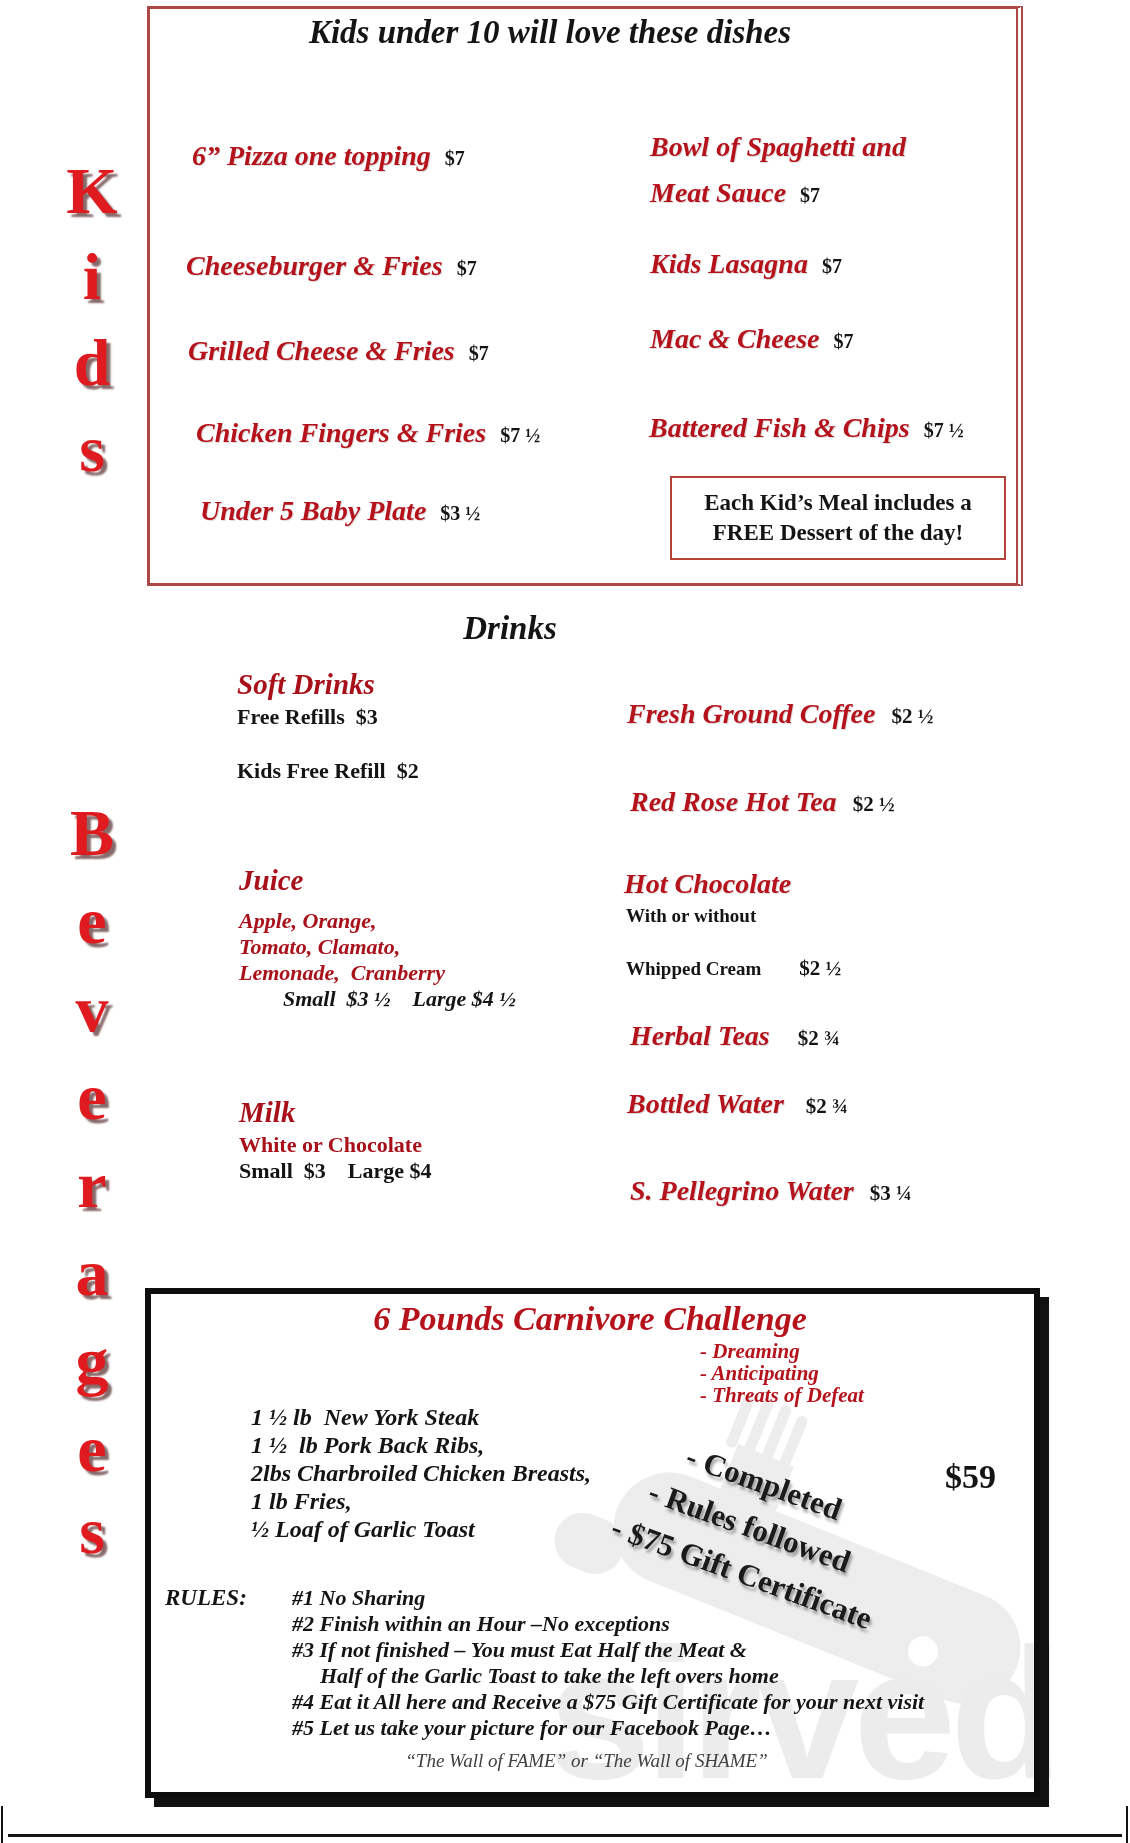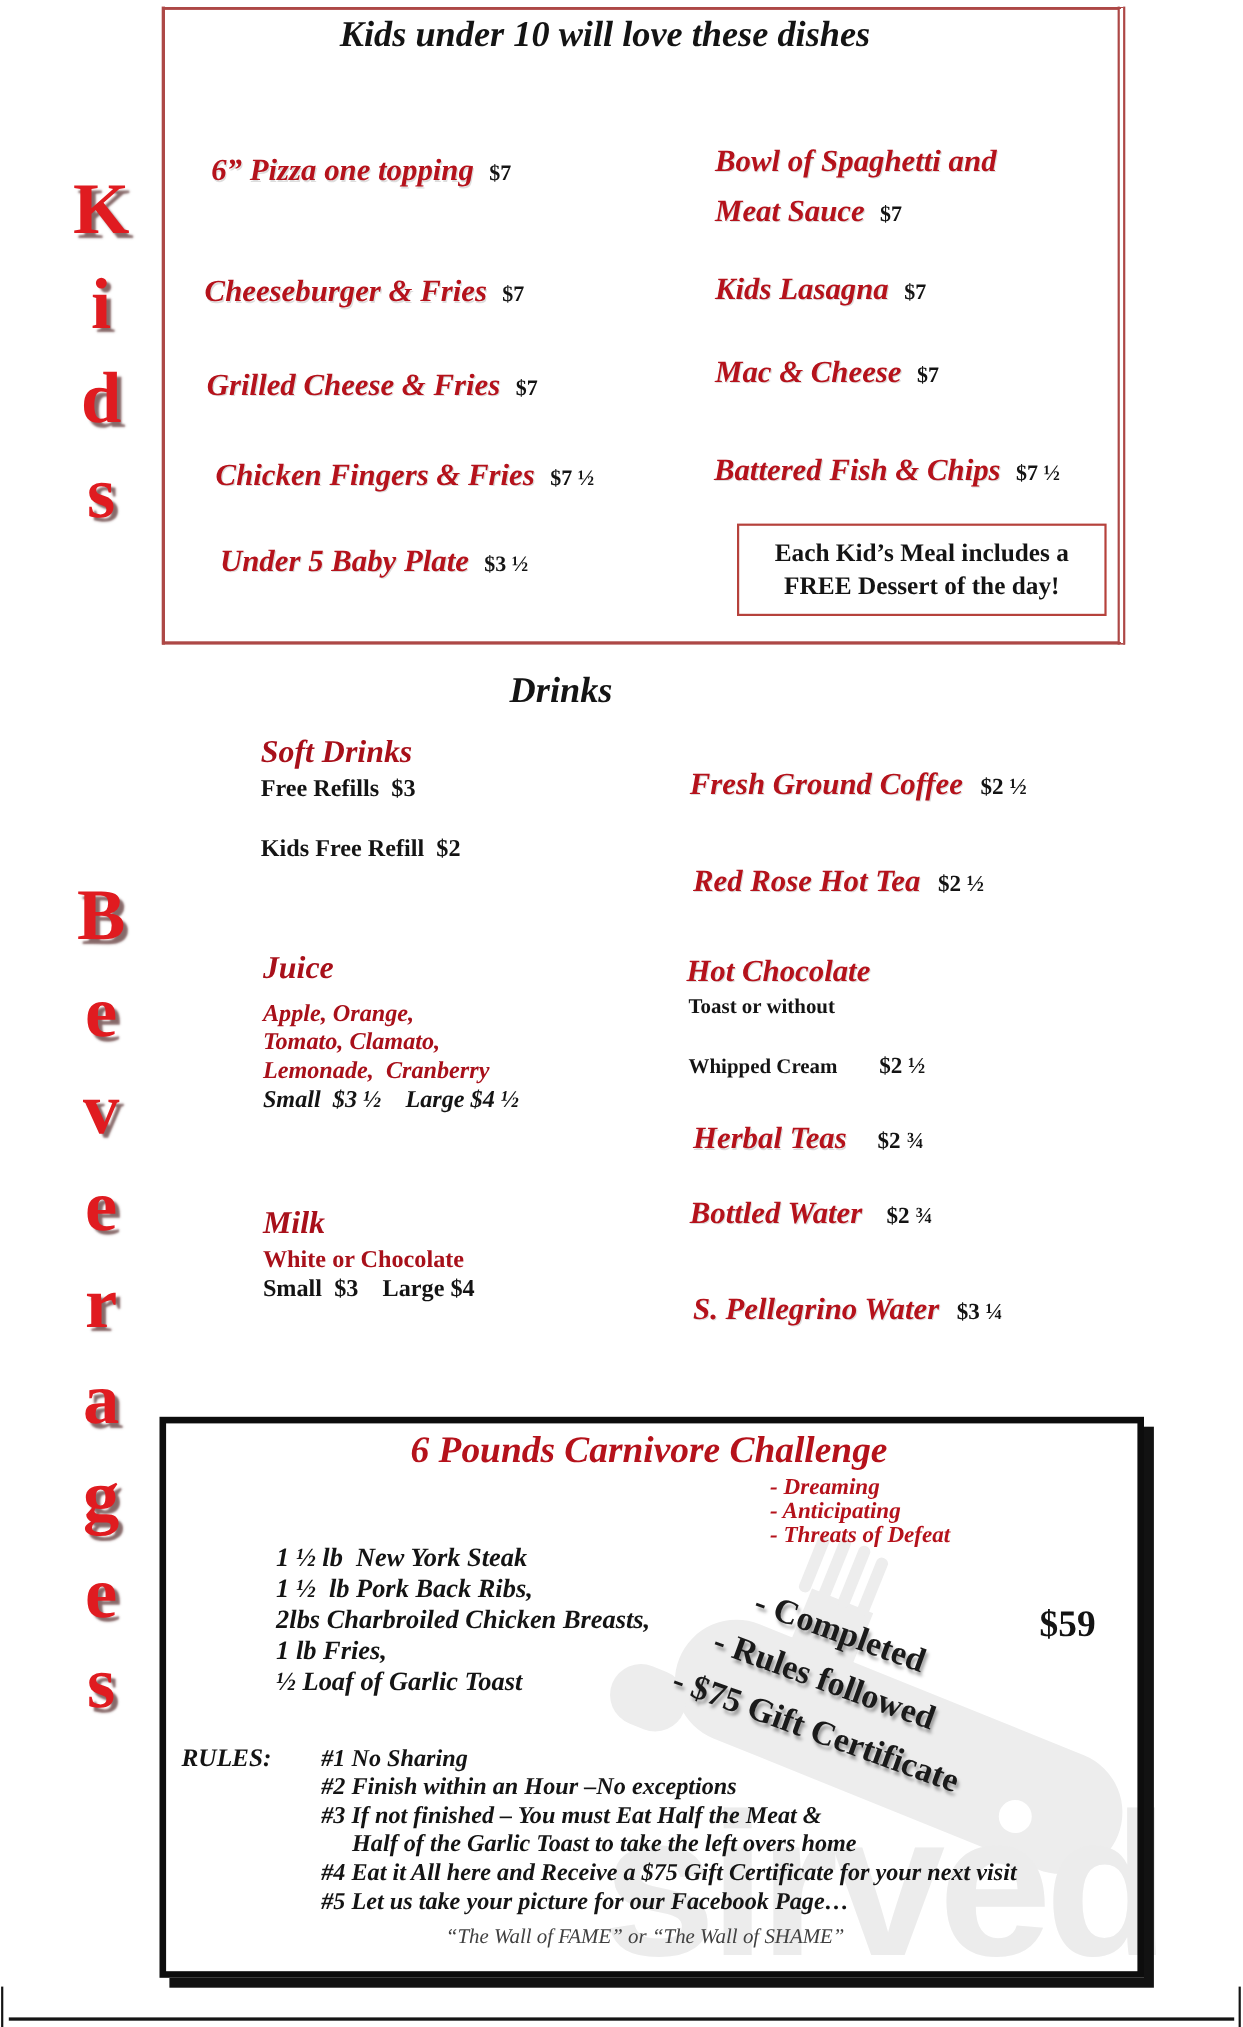--- a/index.html
+++ b/index.html
@@ -5,21 +5,21 @@
   html,body{margin:0;padding:0;background:#fff;}
   #page{position:relative;width:1130px;height:1843px;background:#ffffff;overflow:hidden;
         font-family:"Liberation Serif","DejaVu Serif",serif;}
   .abs{position:absolute;}
   
   .red-item{font-style:italic;font-weight:bold;color:#b5121b;font-size:28px;white-space:pre;
             text-shadow:1px 1px 0 rgba(120,120,120,.25);}
   .red-head{font-style:italic;font-weight:bold;color:#a8101a;font-size:29px;white-space:pre;}
   .red-sub{font-weight:bold;color:#a8101a;font-size:22px;white-space:pre;}
   .blk-sub{font-weight:bold;color:#141414;font-size:22px;white-space:pre;}
-  .blk-sub-i{font-weight:bold;font-style:italic;color:#141414;font-size:22px;white-space:pre;}
+  .blk-sub-i{font-weight:bold;font-style:italic;color:#141414;font-size:22px;white-space:pre;margin-left:44px;}
   .price{font-weight:bold;color:#141414;font-size:20px;margin-left:14px;white-space:pre;}
   .price-lg{font-weight:bold;color:#141414;font-size:21px;margin-left:16px;white-space:pre;}
   .section-head{font-style:italic;font-weight:bold;color:#141414;font-size:33px;}
   .vert-letter{font-weight:bold;color:#e01b20;font-size:66px;line-height:1;width:70px;text-align:center;
                text-shadow:4px 4px 2px rgba(70,25,25,.65);}
   
   .kids-box{border:3px solid #ad4846;border-right:7px double #ad4846;}
   .note-box{border:2px solid #b6423c;text-align:center;}
   .note-line{font-weight:bold;color:#141414;font-size:23px;line-height:30px;}
   
@@ -125,21 +125,21 @@
   <div class="abs z1 red-sub" style="left:239px;top:1132px;">White or Chocolate</div>
   <div class="abs z1 blk-sub" style="left:239px;top:1158px;">Small  $3    Large $4</div>
 
   <div class="abs z1" style="left:627px;top:698px;">
     <span class="red-item">Fresh Ground Coffee</span><span class="price-lg">$2 ½</span>
   </div>
   <div class="abs z1" style="left:630px;top:786px;">
     <span class="red-item">Red Rose Hot Tea</span><span class="price-lg">$2 ½</span>
   </div>
   <div class="abs z1 red-item" style="left:624px;top:868px;">Hot Chocolate</div>
-  <div class="abs z1 blk-sub" style="left:626px;top:905px;font-size:19px;">Toast or without</div>
+  <div class="abs z1 blk-sub" style="left:626px;top:905px;font-size:19px;">With or without</div>
   <div class="abs z1" style="left:626px;top:956px;">
     <span class="blk-sub" style="font-size:19px;">Whipped Cream</span><span class="price-lg" style="margin-left:38px;">$2 ½</span>
   </div>
   <div class="abs z1" style="left:630px;top:1020px;">
     <span class="red-item">Herbal Teas</span><span class="price-lg" style="margin-left:28px;">$2 ¾</span>
   </div>
   <div class="abs z1" style="left:627px;top:1088px;">
     <span class="red-item">Bottled Water</span><span class="price-lg" style="margin-left:22px;">$2 ¾</span>
   </div>
   <div class="abs z1" style="left:630px;top:1175px;">

